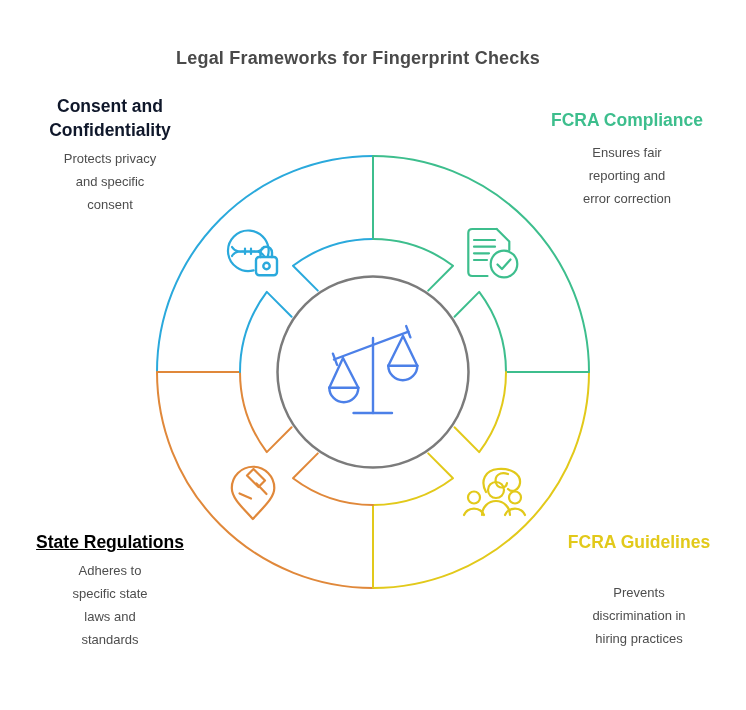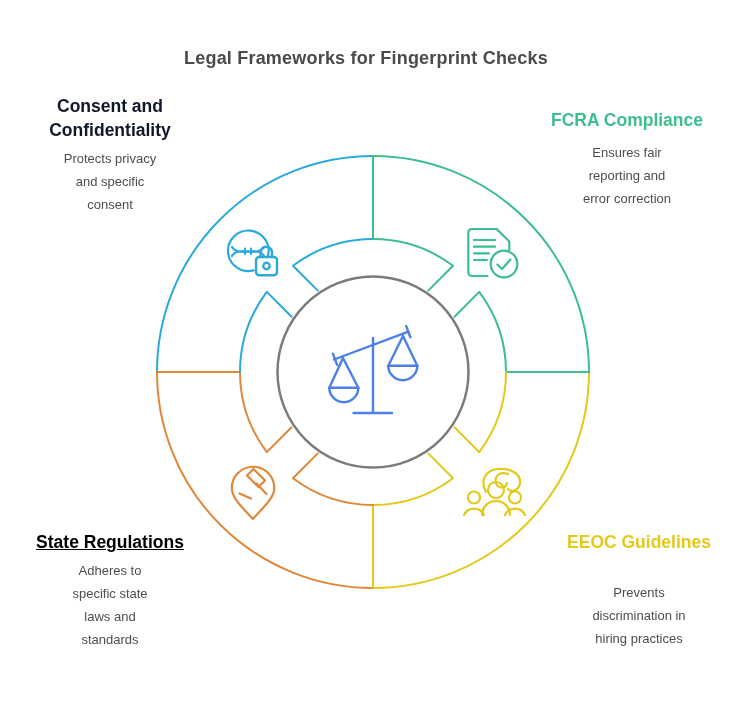--- a/index.html
+++ b/index.html
@@ -1,19 +1,19 @@
 <!DOCTYPE html>
 <html><head>
 <meta charset="utf-8">
 <style>
   html,body{margin:0;padding:0;background:#ffffff;}
   #stage{position:relative;width:746px;height:710px;background:#ffffff;overflow:hidden;
          font-family:"Liberation Sans", sans-serif;}
   #diagram{position:absolute;left:0;top:0;}
-  .title{position:absolute;left:8px;top:48px;width:716px;text-align:center;
+  .title{position:absolute;left:0;top:48px;width:716px;text-align:center;
          font-size:18px;font-weight:bold;color:#4a4a4a;letter-spacing:.2px;}
   .label-block{position:absolute;width:200px;text-align:center;}
   .label-heading{font-size:17.5px;font-weight:bold;line-height:24px;}
   .label-body{margin-top:5px;font-size:13px;line-height:23px;color:#4d4d4d;}
   .tl{left:10px;top:94px;}
   .tr{left:527px;top:108px;}
   .bl{left:10px;top:530px;}
   .br{left:539px;top:530px;}
   svg *{vector-effect:non-scaling-stroke;}
 </style>
@@ -136,21 +136,21 @@
     <div class="label-body" style="margin-top:5px;">
       <div>Adheres to</div>
       <div>specific state</div>
       <div>laws and</div>
       <div>standards</div>
     </div>
   </div>
 
   <div class="label-block br">
     <div class="label-heading" style="color: rgb(226, 201, 26);">
-      <div>EEOC Guidelines</div>
+      <div>FCRA Guidelines</div>
     </div>
     <div class="label-body" style="margin-top:27px;">
       <div>Prevents</div>
       <div>discrimination in</div>
       <div>hiring practices</div>
     </div>
   </div>
 
 </div>
 

